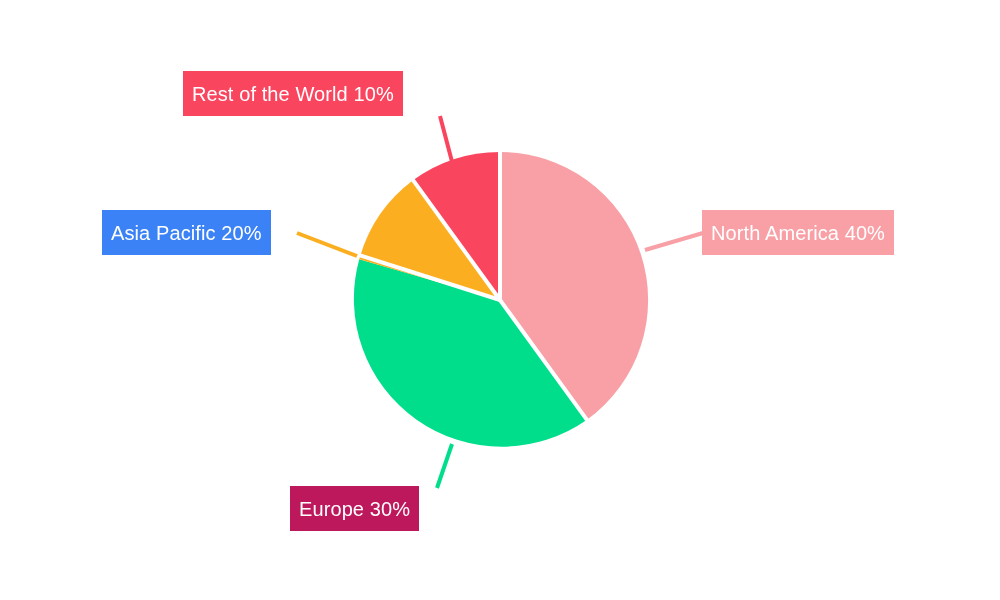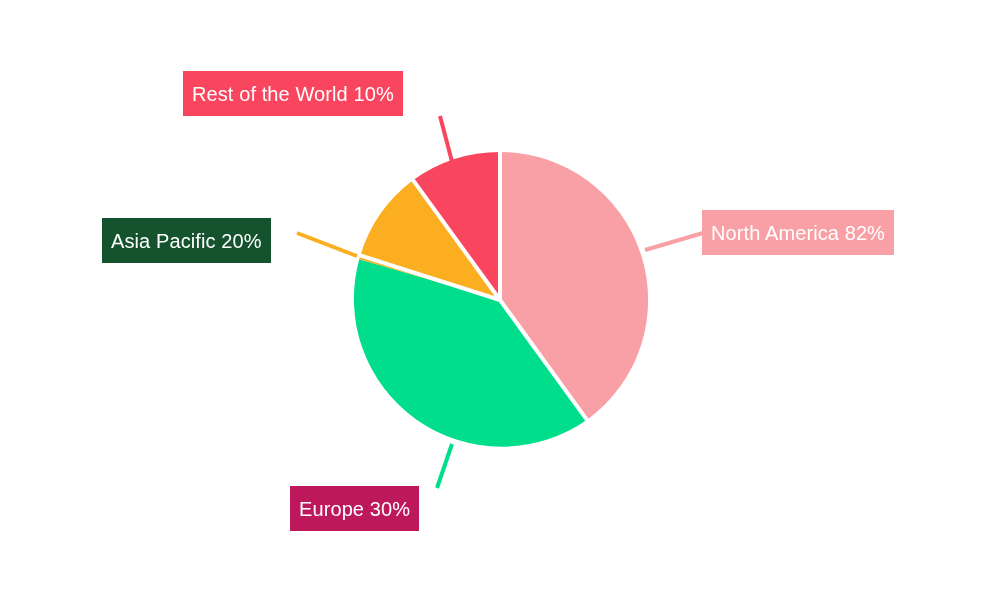--- a/index.html
+++ b/index.html
@@ -86,28 +86,28 @@
 
     <g fill="none" stroke-width="4" stroke-linecap="butt">
       <path stroke="#F8A0A5" d="M 645 250 L 703 233"></path>
       <path stroke="#00DE8C" d="M 452 444 L 437 488"></path>
       <path stroke="#FBAF20" d="M 357 256 L 297 233"></path>
       <path stroke="#FA455F" d="M 455 173 L 440 116"></path>
     </g>
   </svg>
 
   <div class="label-box" id="label-north-america" style="background-color: rgb(248, 160, 165); color: rgb(255, 255, 255);">
-    <span>North America 82%</span>
+    <span>North America 40%</span>
   </div>
 
   <div class="label-box" id="label-europe" style="background-color: #be185d; color: rgb(255, 255, 255);">
     <span>Europe 30%</span>
   </div>
 
-  <div class="label-box" id="label-asia-pacific" style="background-color: #14532d; color: rgb(255, 255, 255); margin-top: 8px;">
+  <div class="label-box" id="label-asia-pacific" style="background-color: #3b82f6; color: rgb(255, 255, 255);">
     <span>Asia Pacific 20%</span>
   </div>
 
   <div class="label-box" id="label-rest-of-world" style="background-color: rgb(250, 69, 95); color: rgb(255, 255, 255);">
     <span>Rest of the World 10%</span>
   </div>
 
 </div>
 
 </body></html>

